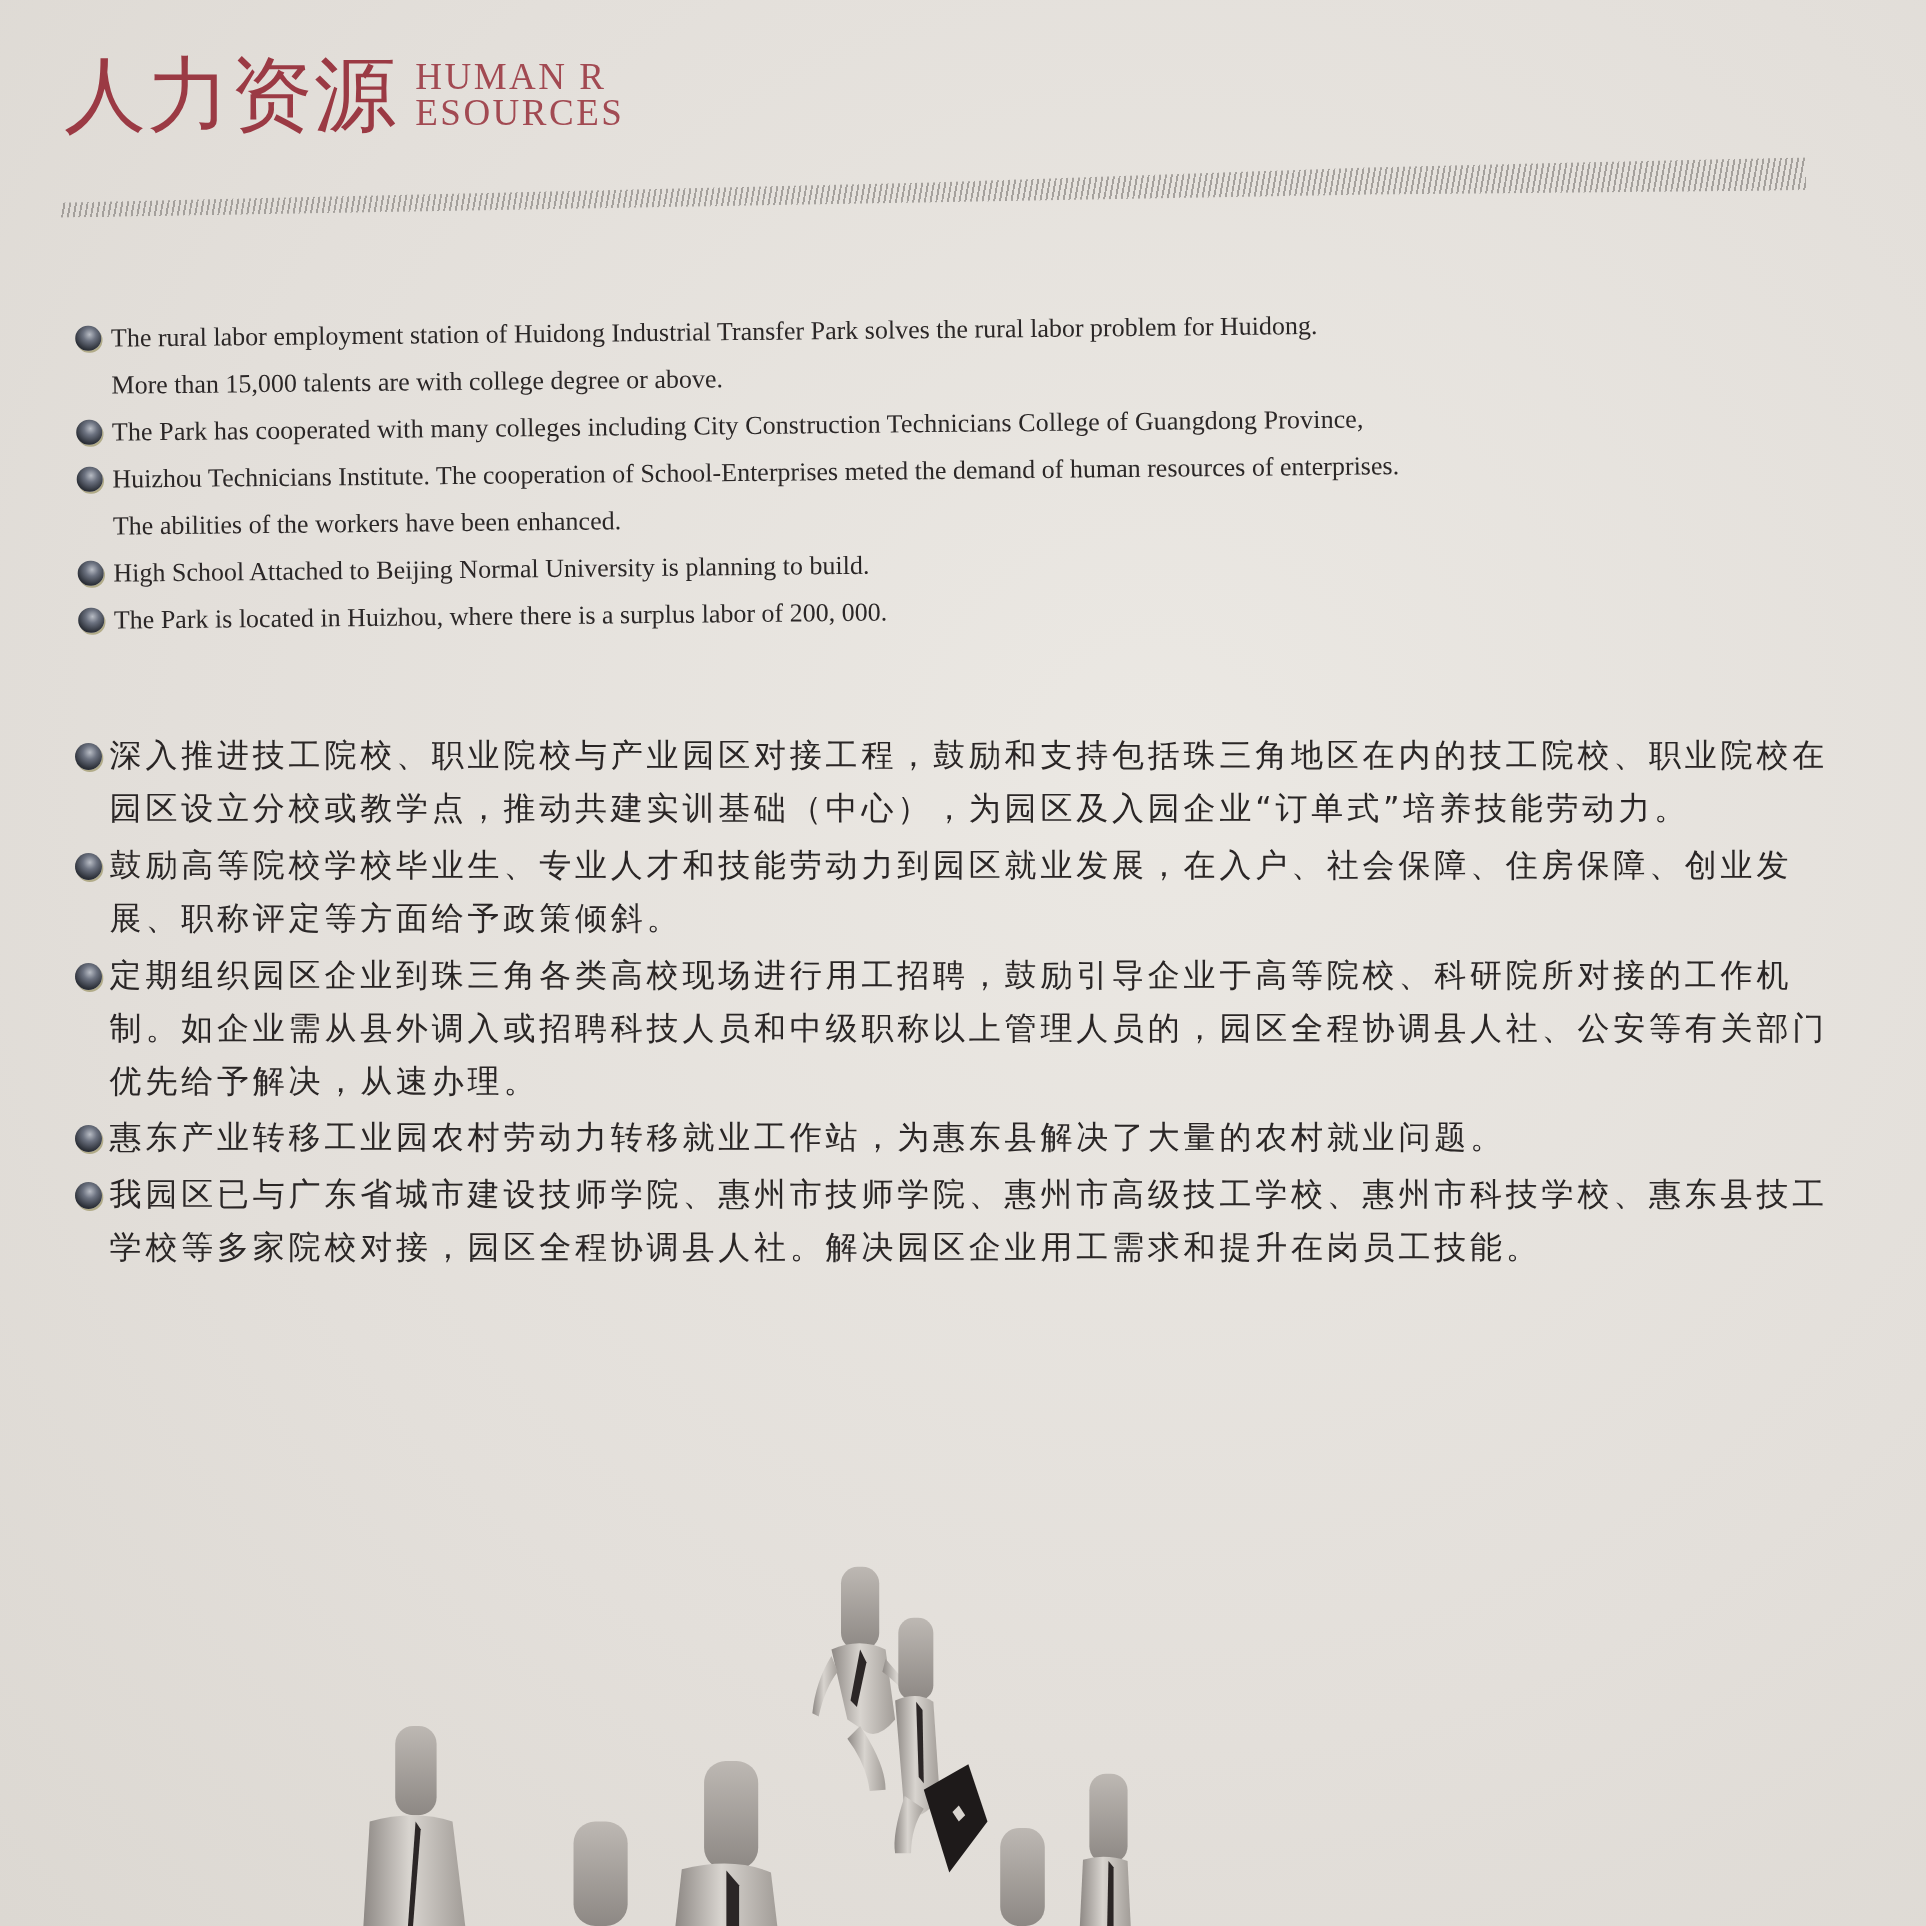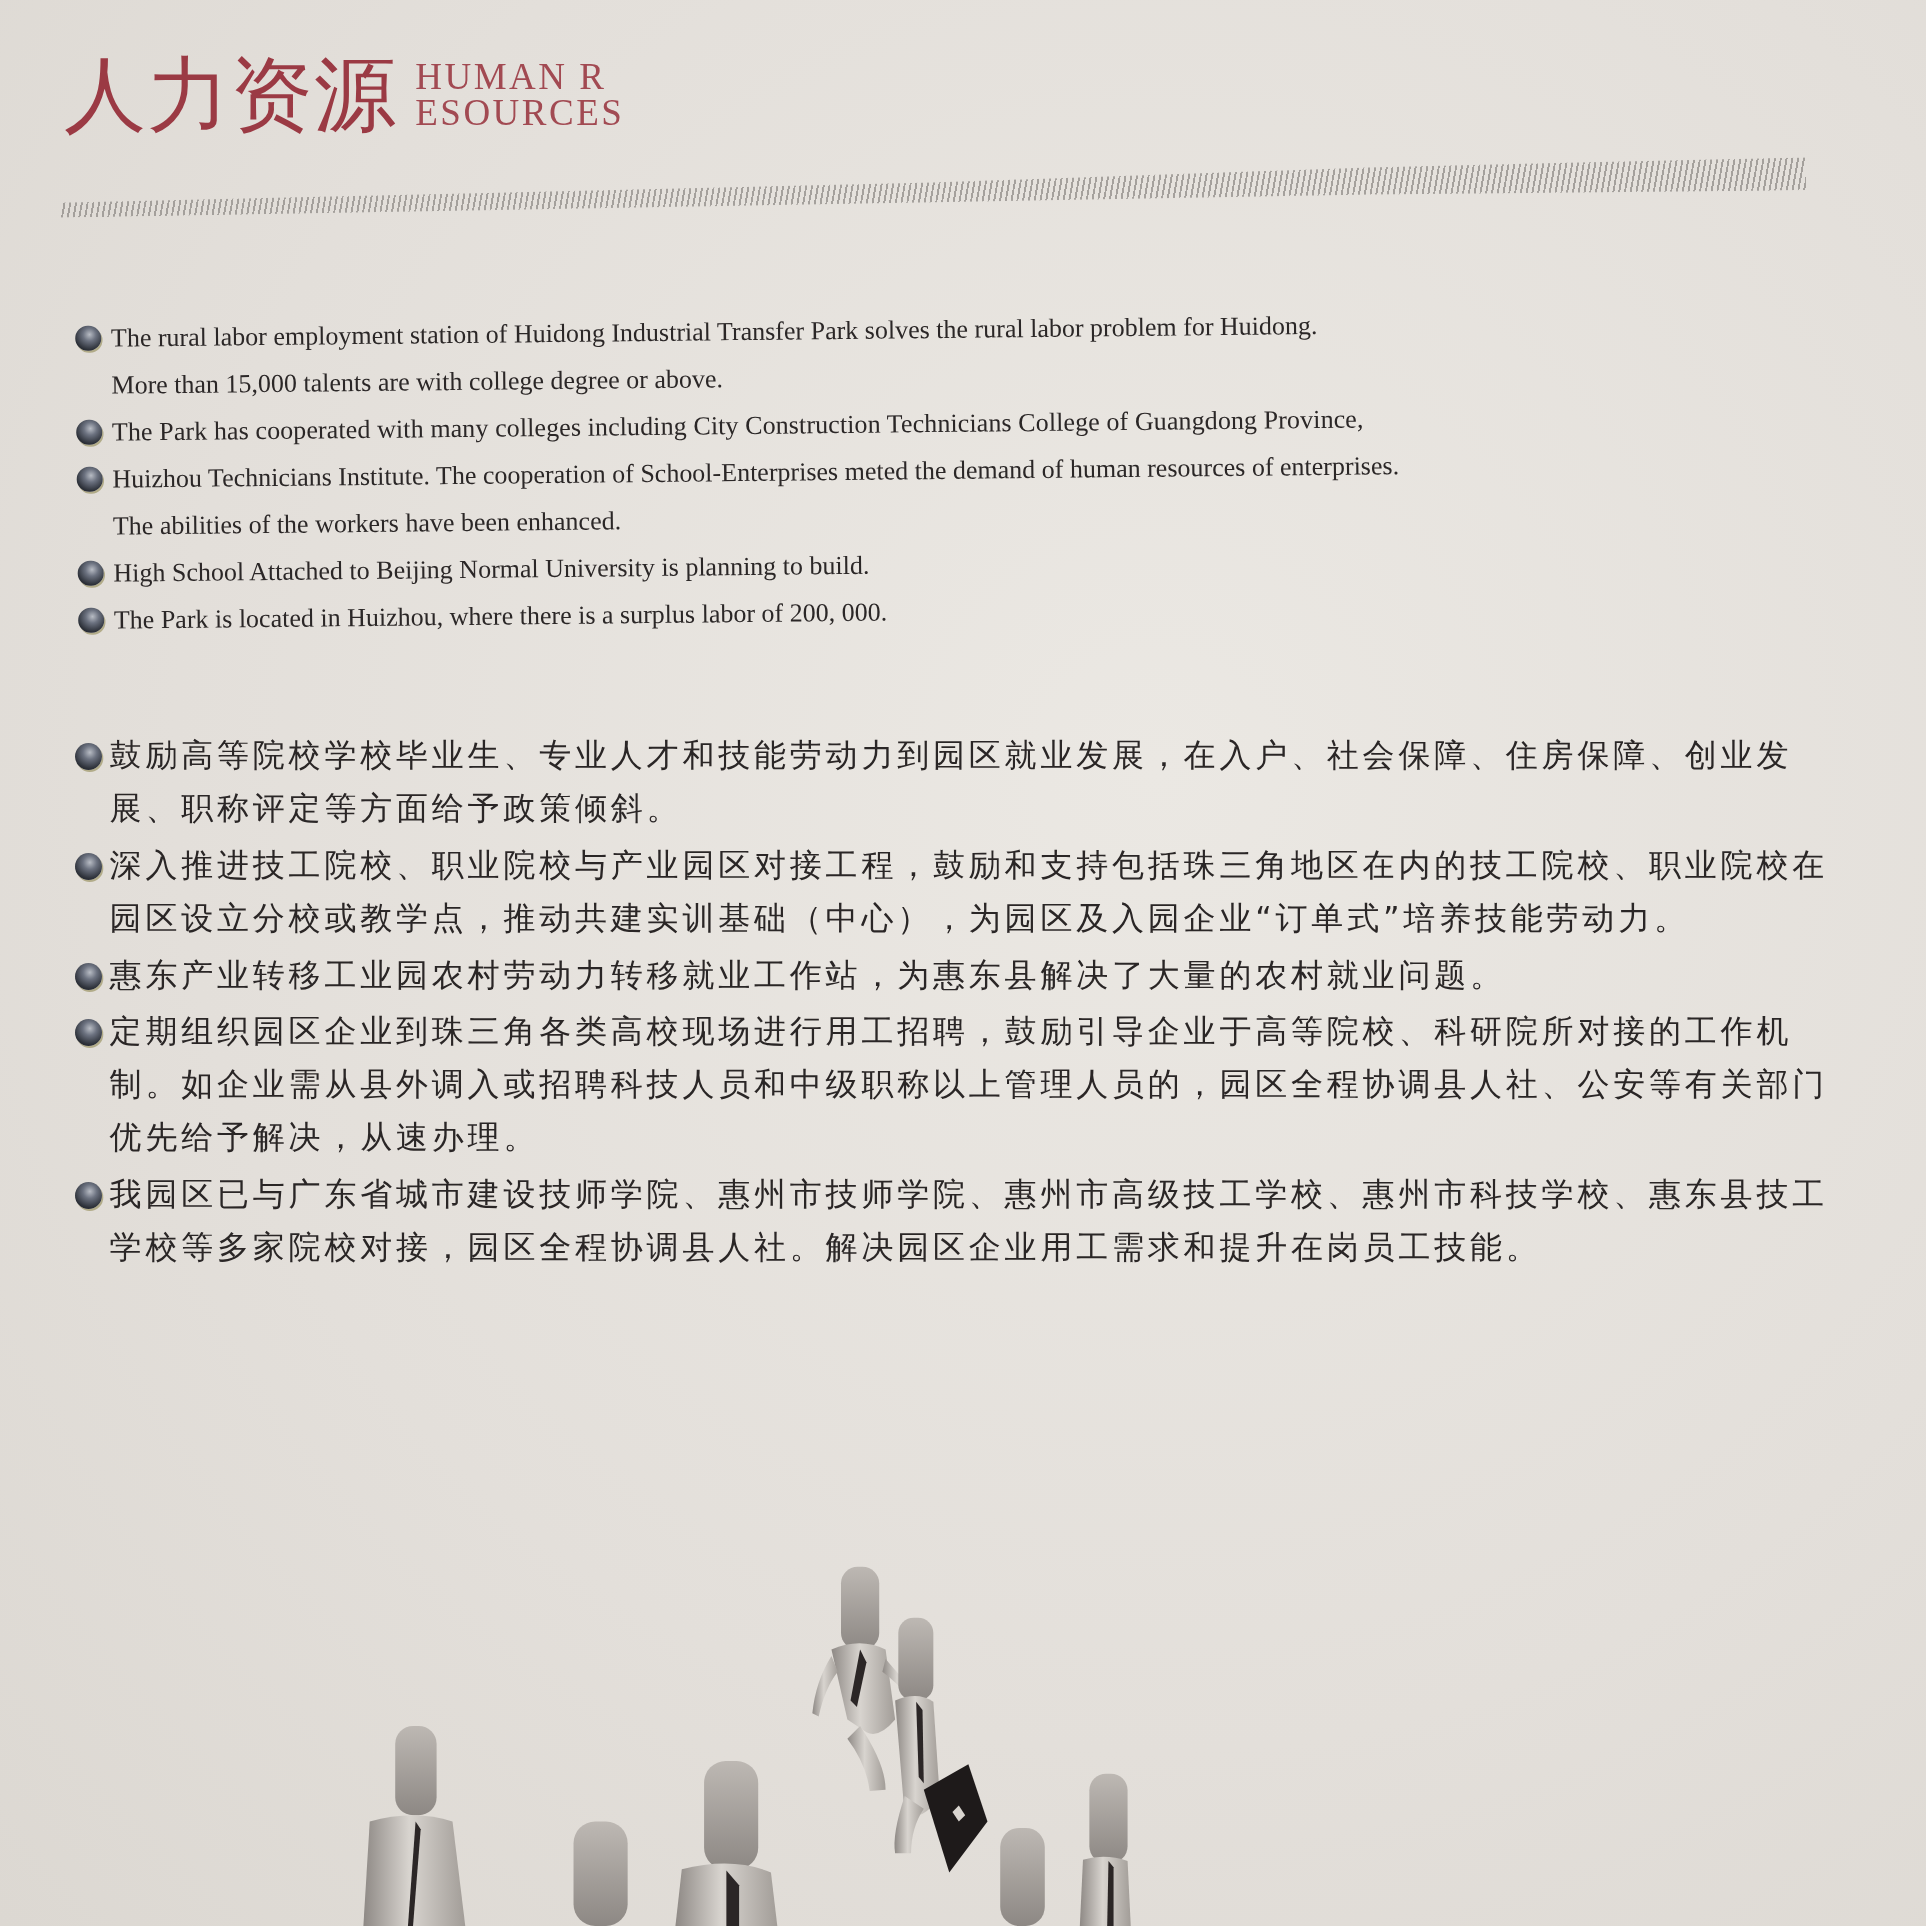--- a/index.html
+++ b/index.html
@@ -157,33 +157,33 @@
     <span class="bullet"></span>
     <div class="text">
       <span class="cont">The Park is located in Huizhou, where there is a surplus labor of 200, 000.</span>
     </div>
   </div>
 </div>
 
 <div class="cn-section">
   <div class="cn-item spaced">
     <span class="bullet"></span>
+    <div class="text">深入推进技工院校、职业院校与产业园区对接工程，鼓励和支持包括珠三角地区在内的技工院校、职业院校在园区设立分校或教学点，推动共建实训基础（中心），为园区及入园企业“订单式”培养技能劳动力。</div>
+  </div>
+  <div class="cn-item spaced">
+    <span class="bullet"></span>
     <div class="text">鼓励高等院校学校毕业生、专业人才和技能劳动力到园区就业发展，在入户、社会保障、住房保障、创业发展、职称评定等方面给予政策倾斜。</div>
   </div>
   <div class="cn-item spaced">
     <span class="bullet"></span>
-    <div class="text">深入推进技工院校、职业院校与产业园区对接工程，鼓励和支持包括珠三角地区在内的技工院校、职业院校在园区设立分校或教学点，推动共建实训基础（中心），为园区及入园企业“订单式”培养技能劳动力。</div>
+    <div class="text">定期组织园区企业到珠三角各类高校现场进行用工招聘，鼓励引导企业于高等院校、科研院所对接的工作机制。如企业需从县外调入或招聘科技人员和中级职称以上管理人员的，园区全程协调县人社、公安等有关部门优先给予解决，从速办理。</div>
   </div>
   <div class="cn-item spaced">
     <span class="bullet"></span>
     <div class="text">惠东产业转移工业园农村劳动力转移就业工作站，为惠东县解决了大量的农村就业问题。</div>
-  </div>
-  <div class="cn-item spaced">
-    <span class="bullet"></span>
-    <div class="text">定期组织园区企业到珠三角各类高校现场进行用工招聘，鼓励引导企业于高等院校、科研院所对接的工作机制。如企业需从县外调入或招聘科技人员和中级职称以上管理人员的，园区全程协调县人社、公安等有关部门优先给予解决，从速办理。</div>
   </div>
   <div class="cn-item">
     <span class="bullet"></span>
     <div class="text">我园区已与广东省城市建设技师学院、惠州市技师学院、惠州市高级技工学校、惠州市科技学校、惠东县技工学校等多家院校对接，园区全程协调县人社。解决园区企业用工需求和提升在岗员工技能。</div>
   </div>
 </div>
 
 <div class="illustration">
   <svg width="1210" height="372" viewBox="0 0 1900 584" xmlns="http://www.w3.org/2000/svg">
     <defs>

